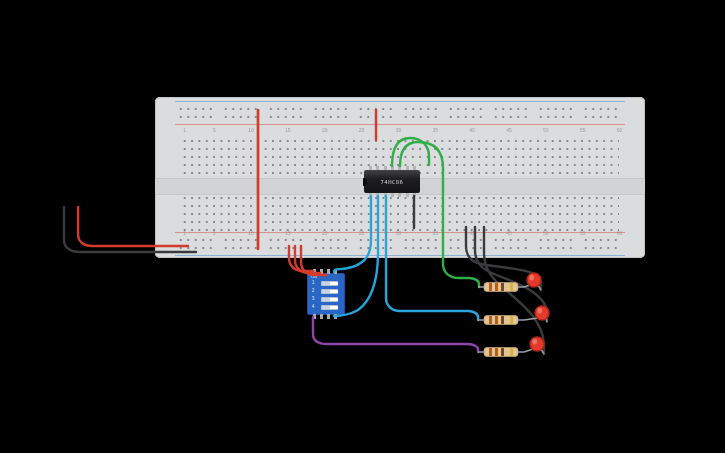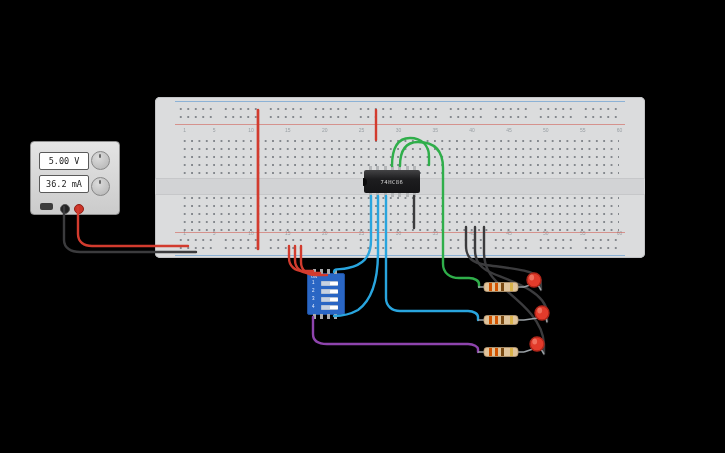--- a/index.html
+++ b/index.html
@@ -109,33 +109,20 @@
         <span style="left: 353.98px;">45</span>
         <span style="left: 390.83px;">50</span>
         <span style="left: 427.68px;">55</span>
         <span style="left: 464.53px;">60</span>
       </div>
     <div class="railline rl-red" style="top:135px"></div>
     <div class="rail bottom"></div>
     <div class="railline rl-blue" style="top:158px"></div>
   </div>
 
-  <div id="psu">
-    <div class="display v">
-      <span>5.00 V</span>
-    </div>
-    <div class="display c">
-      <span>36.2 mA</span>
-    </div>
-    <div class="knob v"></div>
-    <div class="knob c"></div>
-    <div class="powerbtn"></div>
-    <div class="term neg"></div>
-    <div class="term pos"></div>
-  </div>
 
   <div id="ic">
     <div class="ic-pins top"></div>
     <div class="ic-notch"></div>
     <span class="ic-label">74HC86</span>
     <div class="ic-pins bottom"></div>
   </div>
 
   <div id="dip">
     <div class="dip-pins top"></div>

